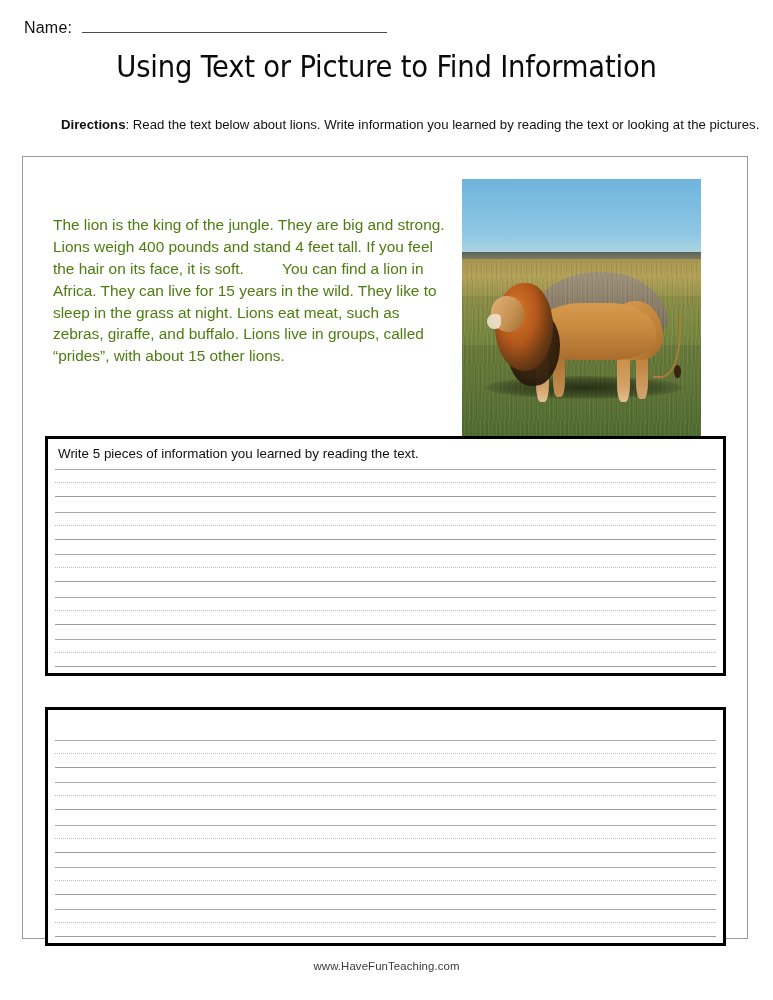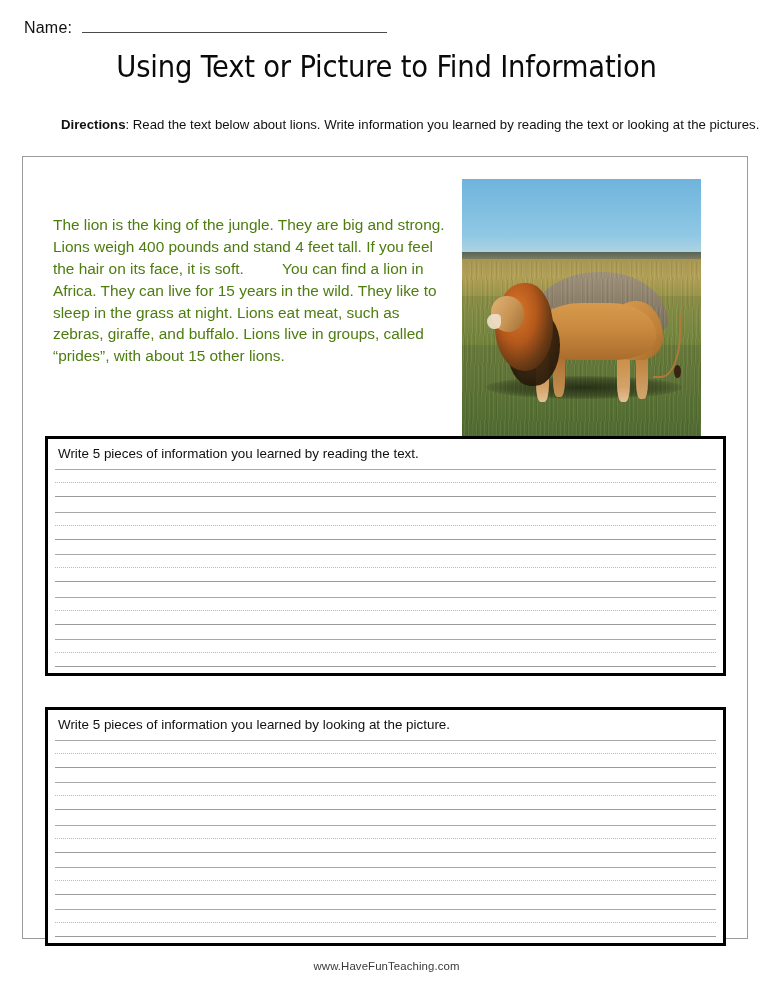--- a/index.html
+++ b/index.html
@@ -358,21 +358,20 @@
       </div>
       <div class="line-group">
         <div class="rule top"></div>
         <div class="rule mid"></div>
         <div class="rule bottom"></div>
       </div>
     </div>
   </div>
 
   <div class="answer-box box2">
-    <div class="box-prompt">Write 5 pieces of information you learned by looking at the picture.</div>
     <div class="lines">
       <div class="line-group">
         <div class="rule top"></div>
         <div class="rule mid"></div>
         <div class="rule bottom"></div>
       </div>
       <div class="line-group">
         <div class="rule top"></div>
         <div class="rule mid"></div>
         <div class="rule bottom"></div>

